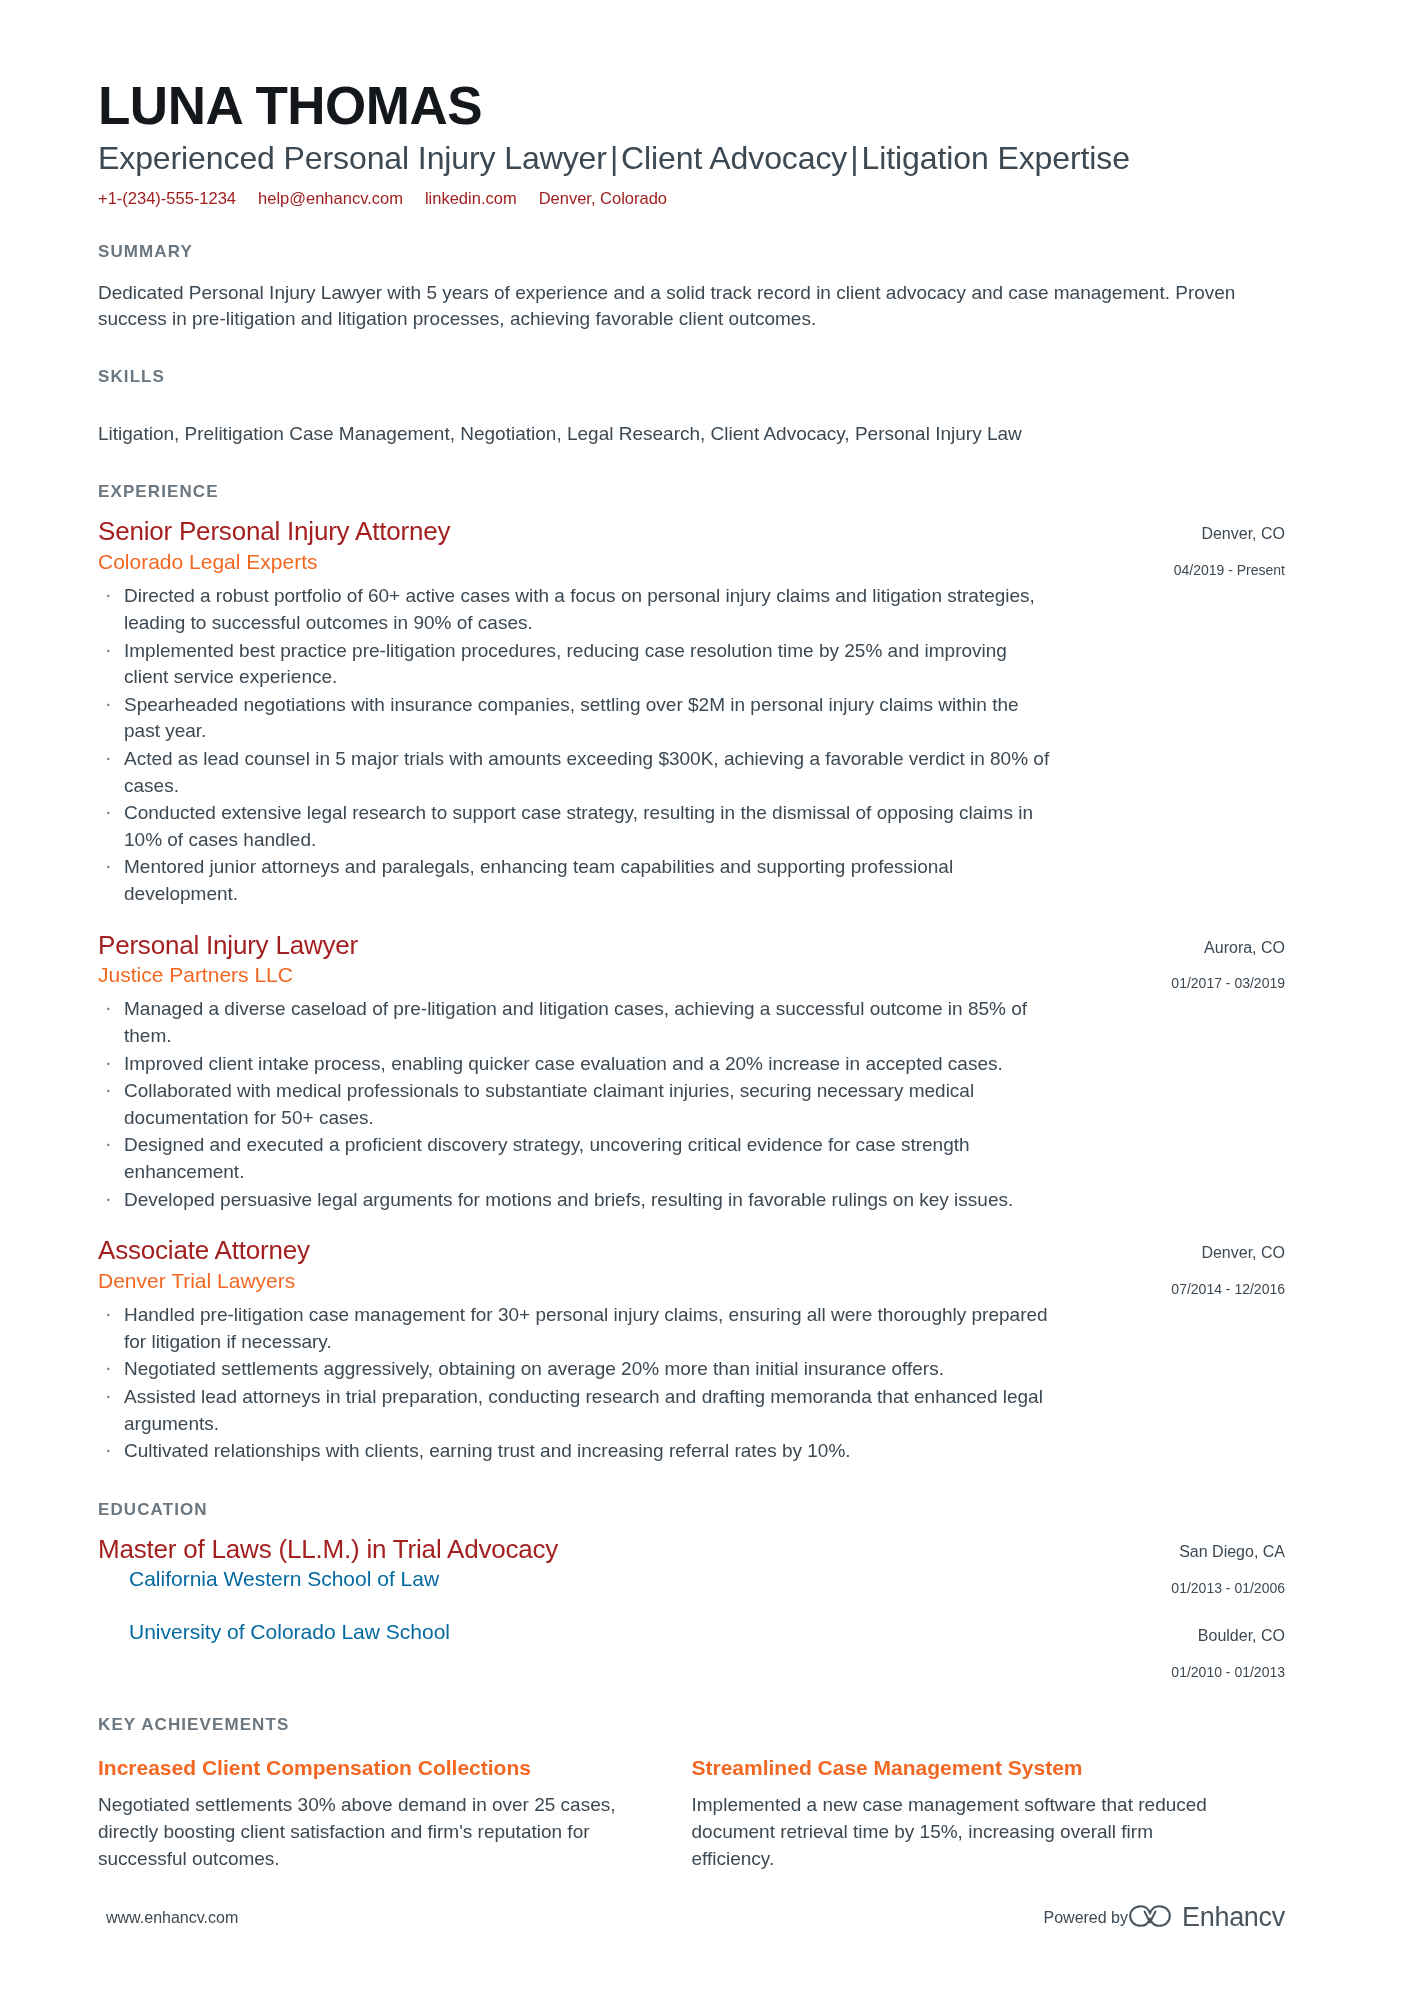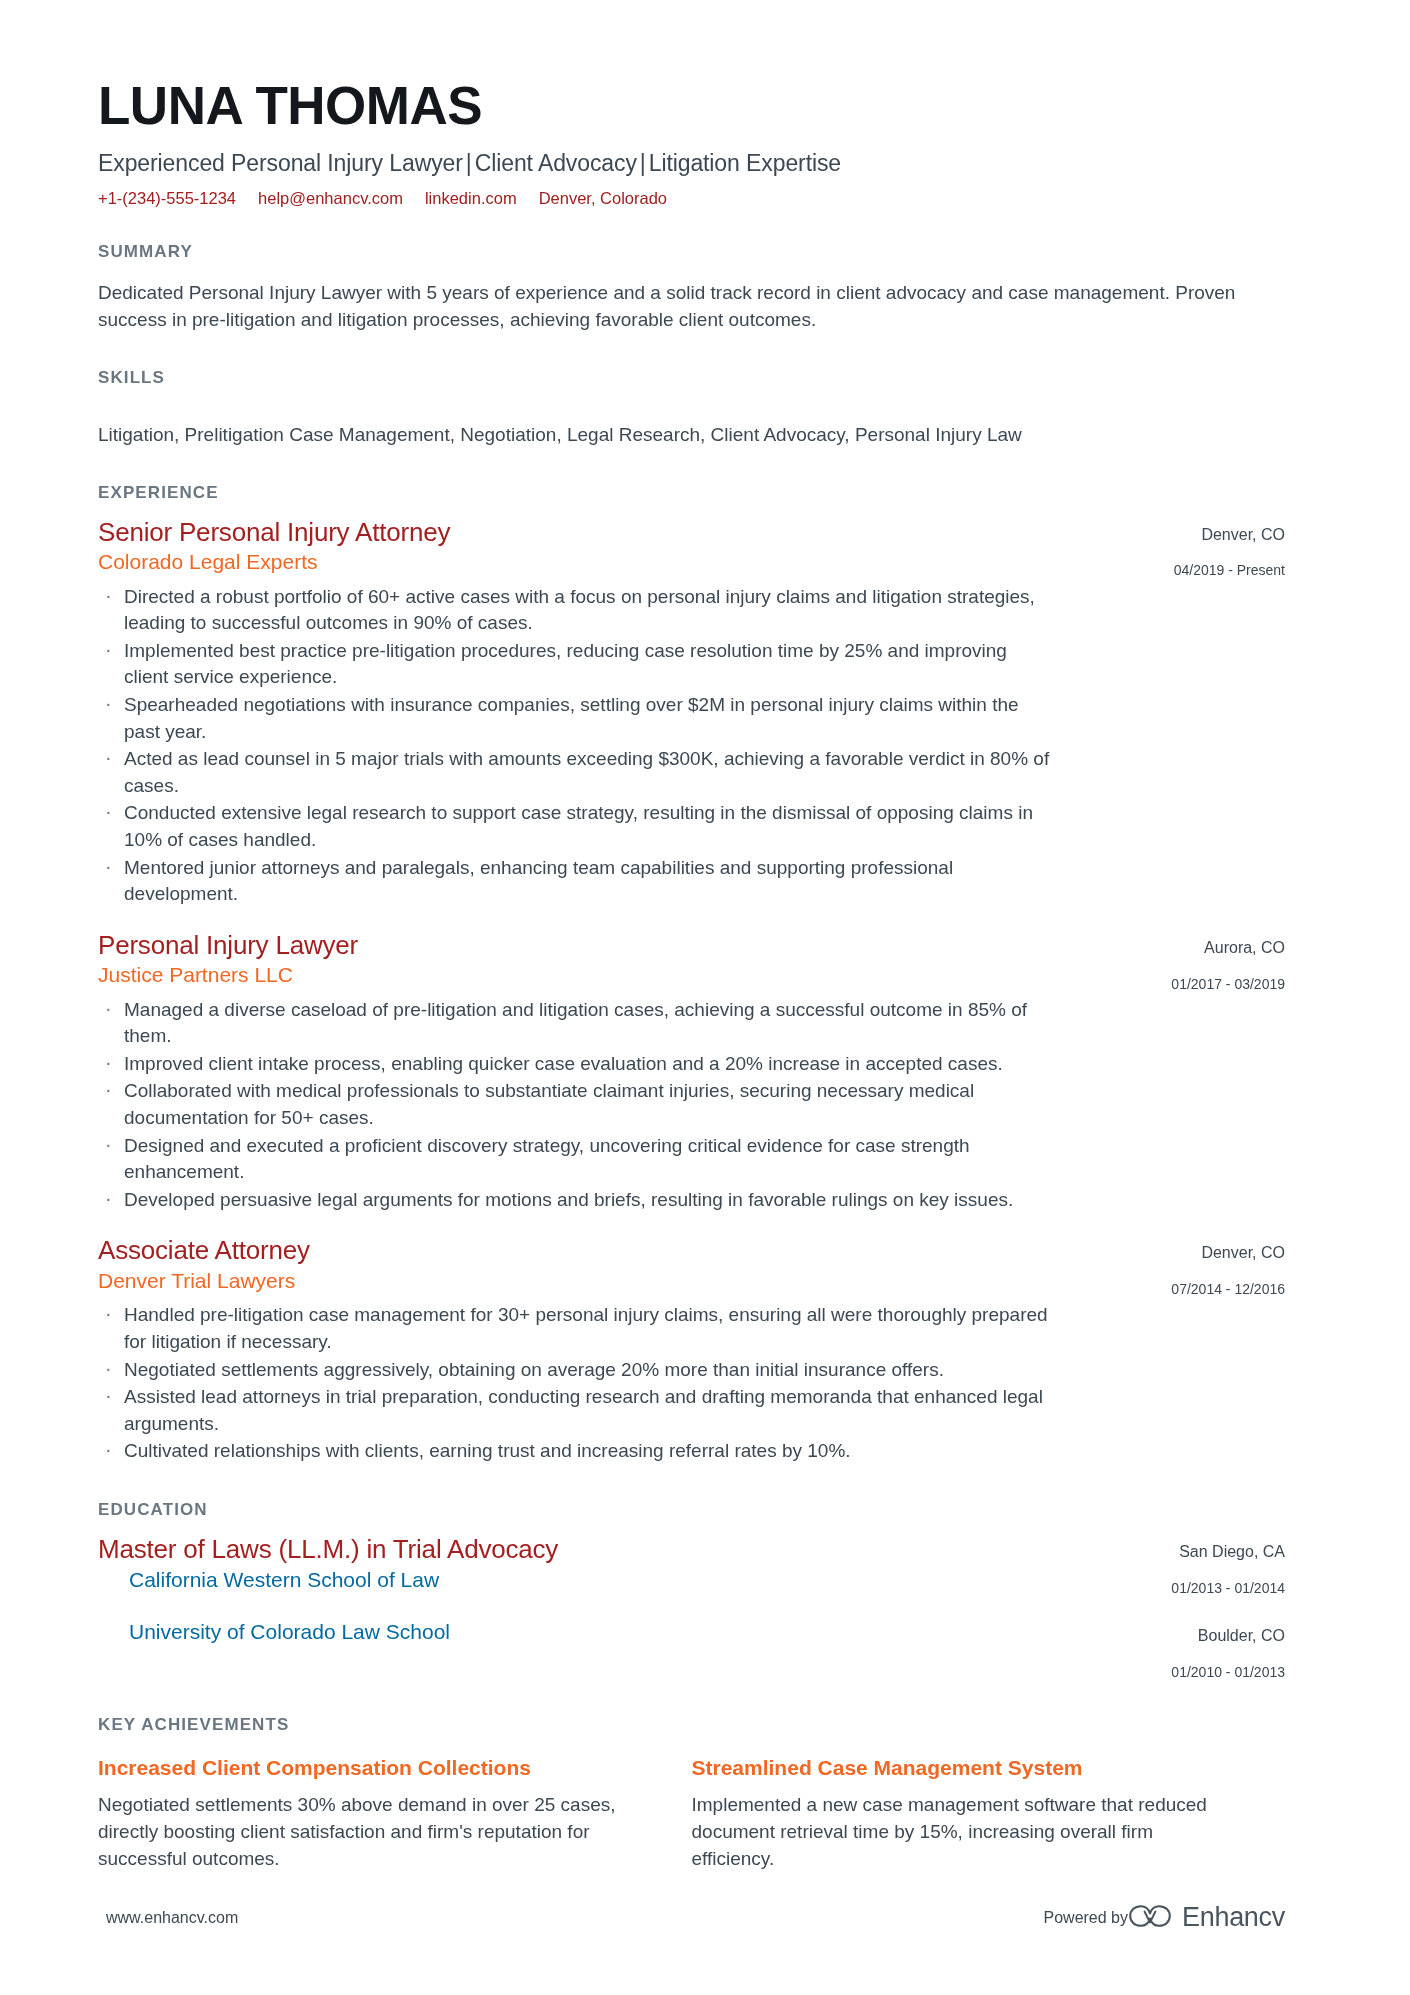--- a/index.html
+++ b/index.html
@@ -27,22 +27,22 @@
   .name {
     font-size: 53px;
     line-height: 1.04;
     font-weight: 700;
     letter-spacing: -0.5px;
     color: #14181c;
     text-transform: uppercase;
   }
 
   .headline {
-    margin-top: 17px;
-    font-size: 23px;
+    margin-top: 6px;
+    font-size: 32px;
     line-height: 1.2;
     font-weight: 400;
     color: #3c4852;
     letter-spacing: -0.1px;
   }
   .headline .sep {
     color: #3c4852;
     padding: 0 3px;
   }
 
@@ -305,21 +305,21 @@
   <section class="section">
     <h2 class="section-title">EDUCATION</h2>
 
     <div class="entry">
       <div class="entry-main">
         <div class="entry-title edu">Master of Laws (LL.M.) in Trial Advocacy</div>
         <div class="entry-sub plain">California Western School of Law</div>
       </div>
       <div class="entry-meta">
         <div class="meta-location">San Diego, CA</div>
-        <div class="meta-dates">01/2013 - 01/2014</div>
+        <div class="meta-dates">01/2013 - 01/2006</div>
       </div>
     </div>
 
     <div class="entry">
       <div class="entry-main">
         <div class="entry-sub plain">University of Colorado Law School</div>
       </div>
       <div class="entry-meta">
         <div class="meta-location">Boulder, CO</div>
         <div class="meta-dates">01/2010 - 01/2013</div>

